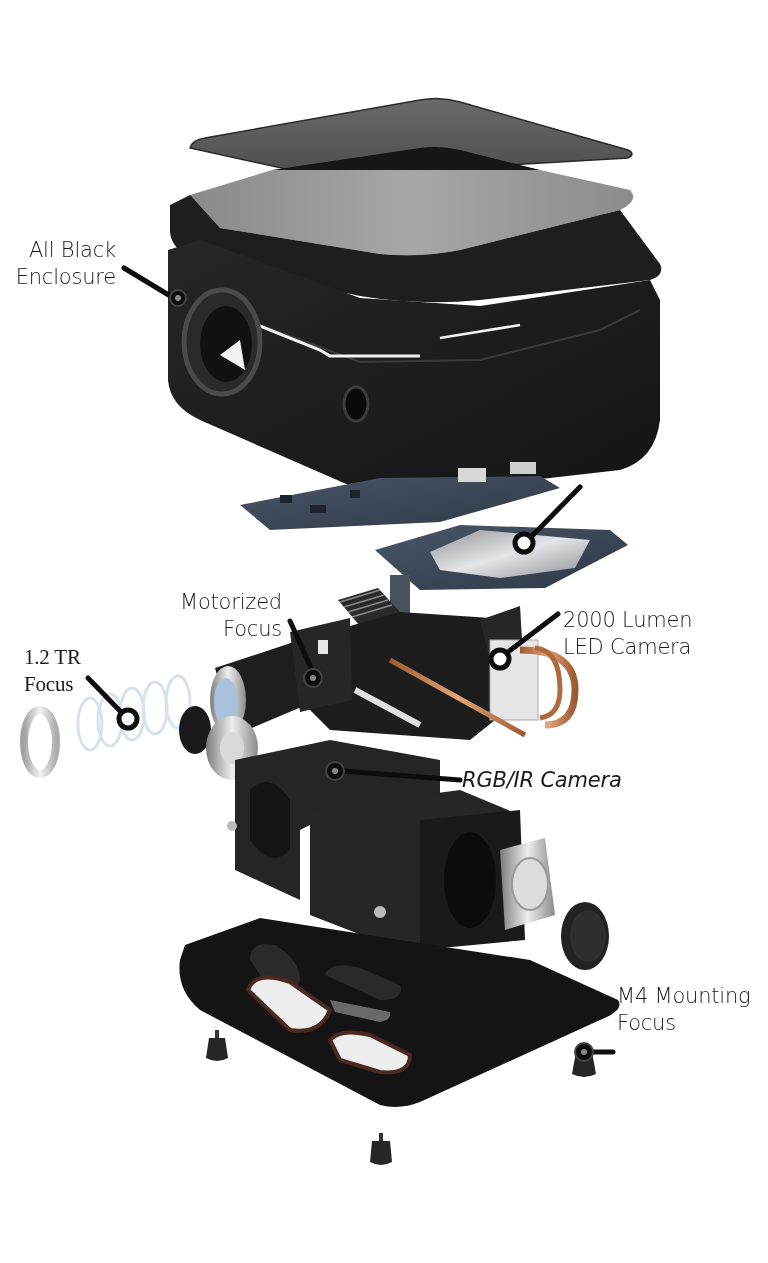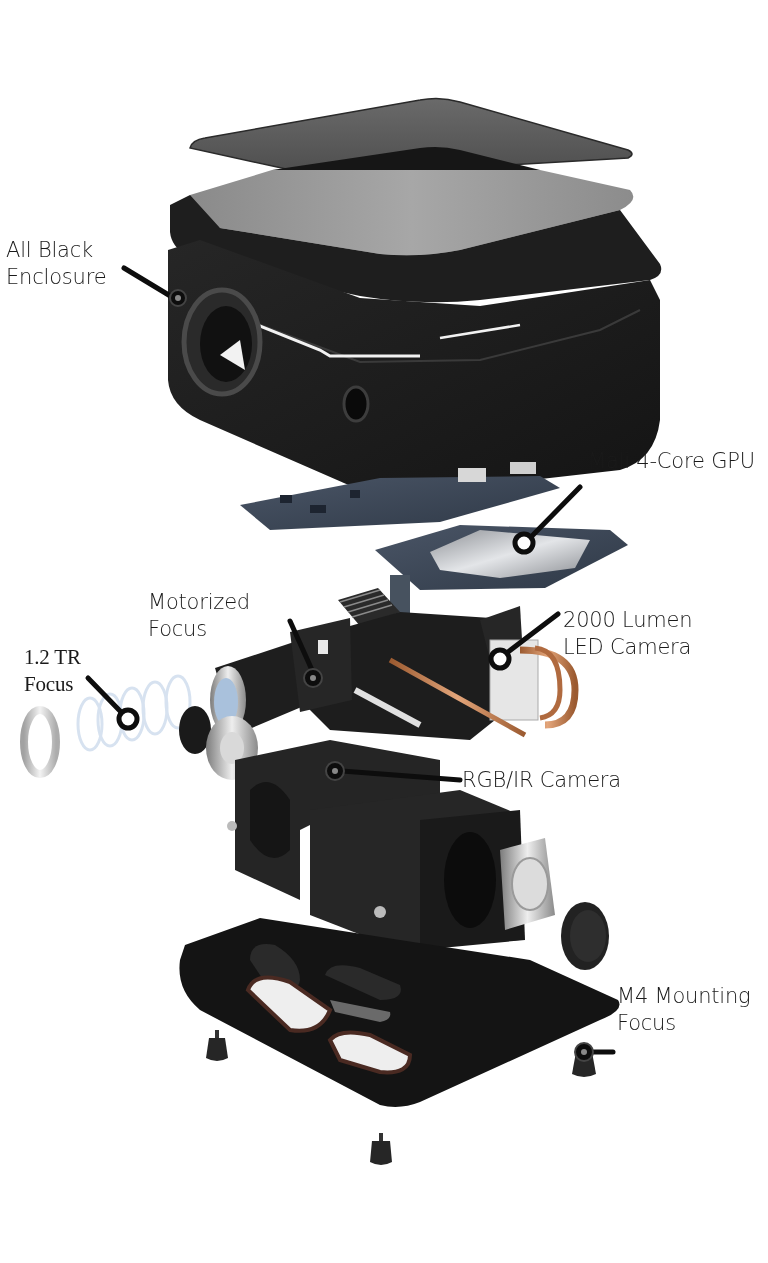--- a/index.html
+++ b/index.html
@@ -1,19 +1,19 @@
 <!DOCTYPE html>
 <html><head>
 <meta charset="utf-8">
 <style>
   html, body { margin:0; padding:0; background:#ffffff; }
   body { width:768px; height:1263px; position:relative; overflow:hidden; font-family:"DejaVu Sans","Liberation Sans",sans-serif; }
   #scene { position:absolute; left:0; top:0; width:768px; height:1263px; }
   .label { position:absolute; color:#1a1a1a; font-size:21px; line-height:27px; font-weight:300; letter-spacing:-0.2px; white-space:nowrap; }
-  .label.right { }
+  .label.right { text-align:right; }
   .label span { display:block; }
 </style>
 </head>
 <body>
 
 <svg id="scene" viewBox="0 0 768 1263" xmlns="http://www.w3.org/2000/svg">
   <defs>
     <linearGradient id="gTop" x1="0" y1="0" x2="0" y2="1">
       <stop offset="0" stop-color="#6a6a6a"></stop>
         <stop offset="1" stop-color="#4f4f4f"></stop>
@@ -203,38 +203,37 @@
     <circle cx="584" cy="1052" r="3" fill="#888" stroke="none"></circle>
   </g>
 </svg>
 
 <div class="label right" style="left:6px; top:237px; width:110px;">
   <span>All Black</span>
   <span>Enclosure</span>
 </div>
 
 <div class="label" style="left:588px; top:448px;">
-  <span>Mali 4-Core GPU</span>
-</div>
-
-<div class="label right" style="left:148px; top:589px; width:126px;">
+</div>
+
+<div class="label right" style="left:156px; top:589px; width:126px;">
   <span>Motorized</span>
   <span>Focus</span>
 </div>
 
 <div class="label" style="left:563px; top:607px;">
   <span>2000 Lumen</span>
   <span>LED Camera</span>
 </div>
 
 <div class="label" style="left:24px; top:644px;font-family:Liberation Serif, serif;">
   <span>1.2 TR</span>
   <span>Focus</span>
 </div>
 
-<div class="label" style="left:462px; top:767px;">
+<div class="label" style="left:462px; top:767px;font-style:italic;">
   <span>RGB/IR Camera</span>
 </div>
 
 <div class="label" style="left:617px; top:983px;">
   <span>M4 Mounting</span>
   <span>Focus</span>
 </div>
 
 </body></html>

